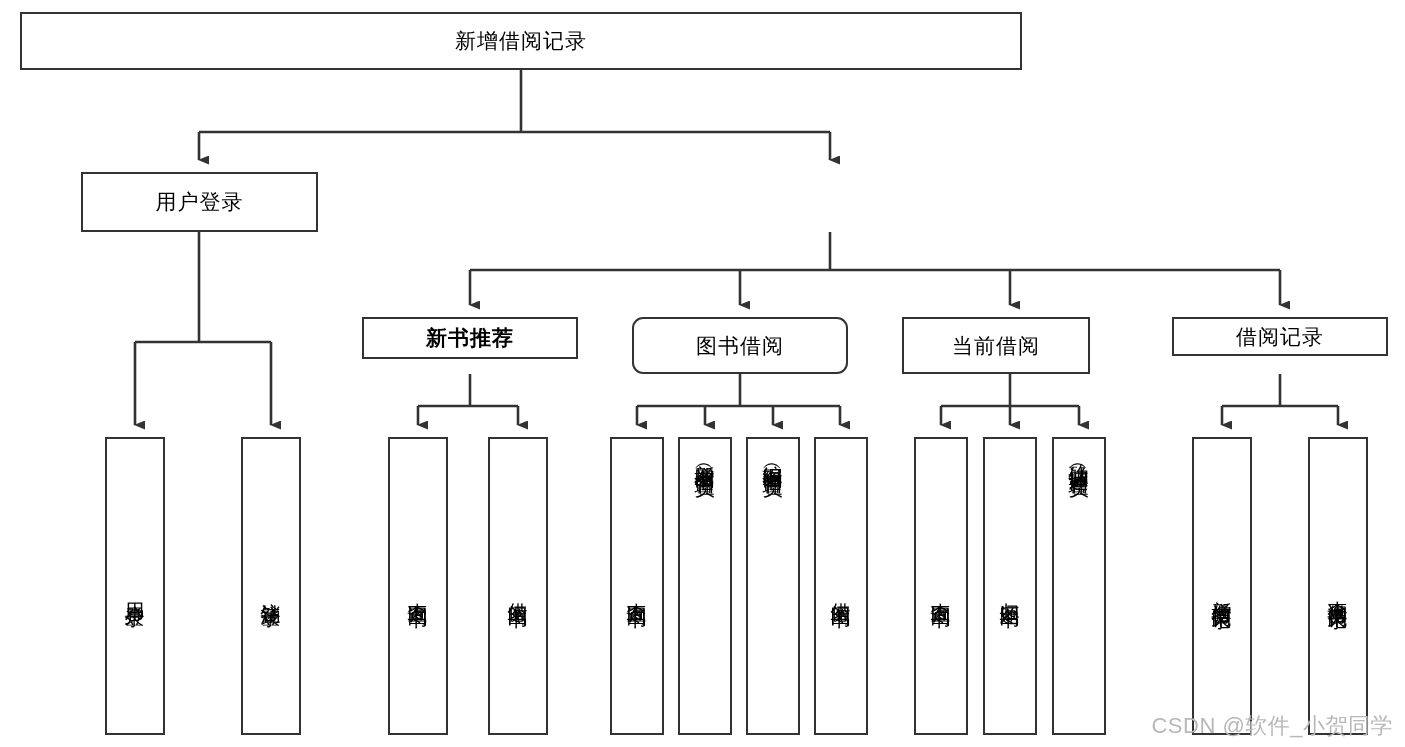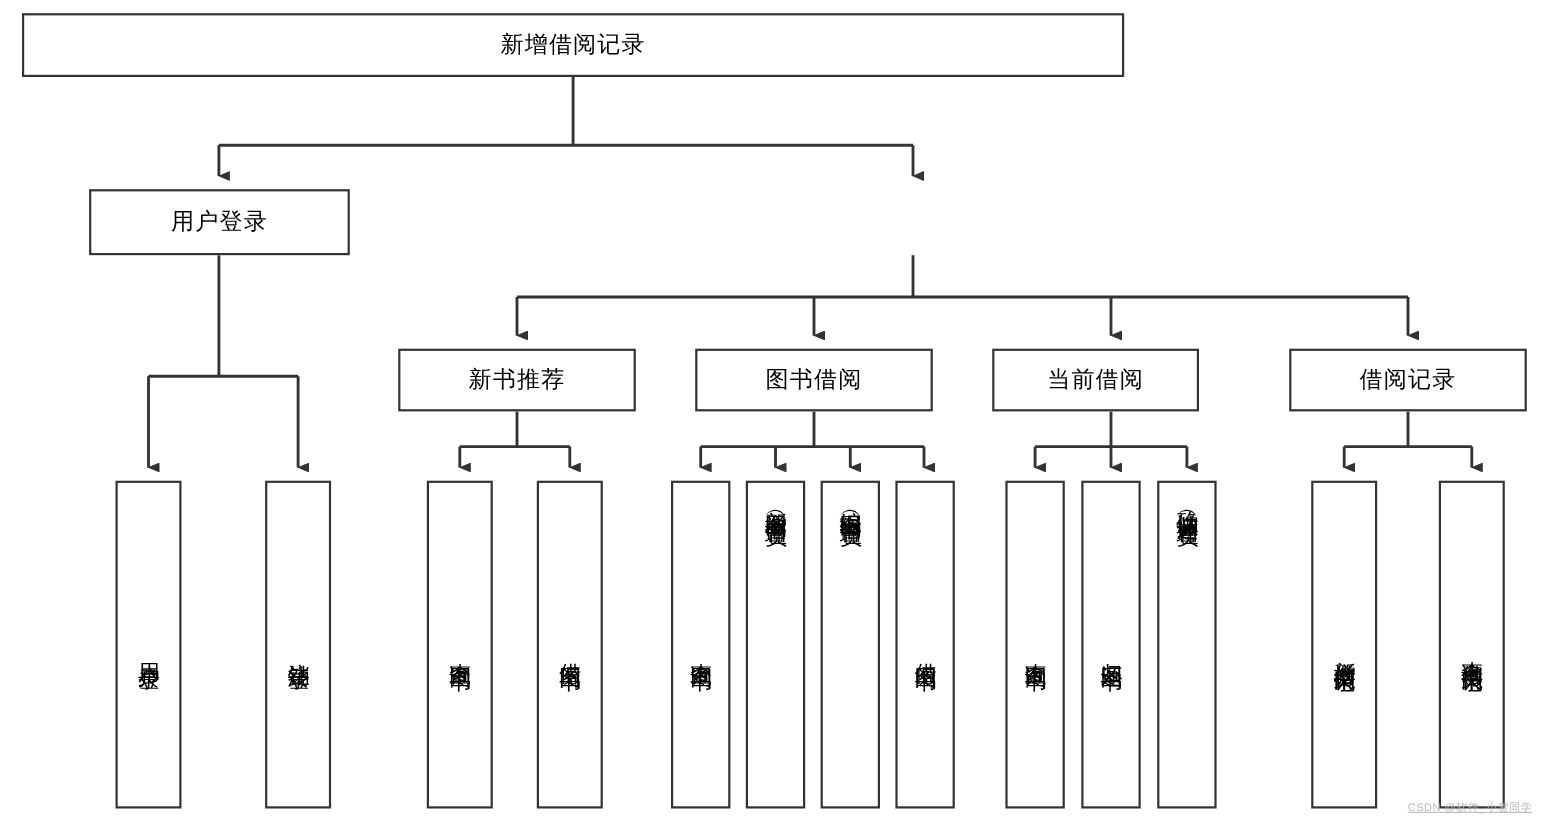--- a/index.html
+++ b/index.html
@@ -57,26 +57,25 @@
     line-height: 1;
     white-space: nowrap;
   }
   .vertical.mid .node-label {
     align-self: center;
   }
   #watermark {
     position: absolute;
     right: 12px;
     bottom: 6px;
-    font-size: 10px;
+    font-size: 22px;
     color: #b8b8b8;
     letter-spacing: 0.5px;
     user-select: none;
     white-space: nowrap;
-    text-decoration: underline;
   }
 </style>
 </head>
 <body>
 
 <div id="diagram-root">
 
   <svg class="wires" viewBox="0 0 1405 747">
     <defs>
       <marker id="arrowhead" markerWidth="9" markerHeight="11" refX="4.5" refY="10" orient="auto" markerUnits="userSpaceOnUse">
@@ -128,30 +127,30 @@
   </svg>
 
   <div class="node horizontal" style="left:20px; top:12px; width:1002px; height:58px;">
     <span class="node-label">新增借阅记录</span>
   </div>
 
   <div class="node horizontal" style="left:81px; top:172px; width:237px; height:60px;">
     <span class="node-label">用户登录</span>
   </div>
 
-  <div class="node horizontal" style="left:362px; top:317px; width:216px; height:57px;">
+  <div class="node horizontal" style="left:362px; top:317px; width:216px; height:42px;font-weight:bold;">
     <span class="node-label">新书推荐</span>
   </div>
-  <div class="node horizontal" style="left:632px; top:317px; width:216px; height:57px;">
+  <div class="node horizontal" style="left:632px; top:317px; width:216px; height:57px;border-radius:11px;">
     <span class="node-label">图书借阅</span>
   </div>
   <div class="node horizontal" style="left:902px; top:317px; width:188px; height:57px;">
     <span class="node-label">当前借阅</span>
   </div>
-  <div class="node horizontal" style="left:1172px; top:317px; width:216px; height:57px;">
+  <div class="node horizontal" style="left:1172px; top:317px; width:216px; height:39px;">
     <span class="node-label">借阅记录</span>
   </div>
 
   <div class="node vertical mid" style="left:105px; top:437px; width:60px; height:298px;">
     <span class="node-label">用户登录</span>
   </div>
   <div class="node vertical mid" style="left:241px; top:437px; width:60px; height:298px;">
     <span class="node-label">注销登录</span>
   </div>
 

